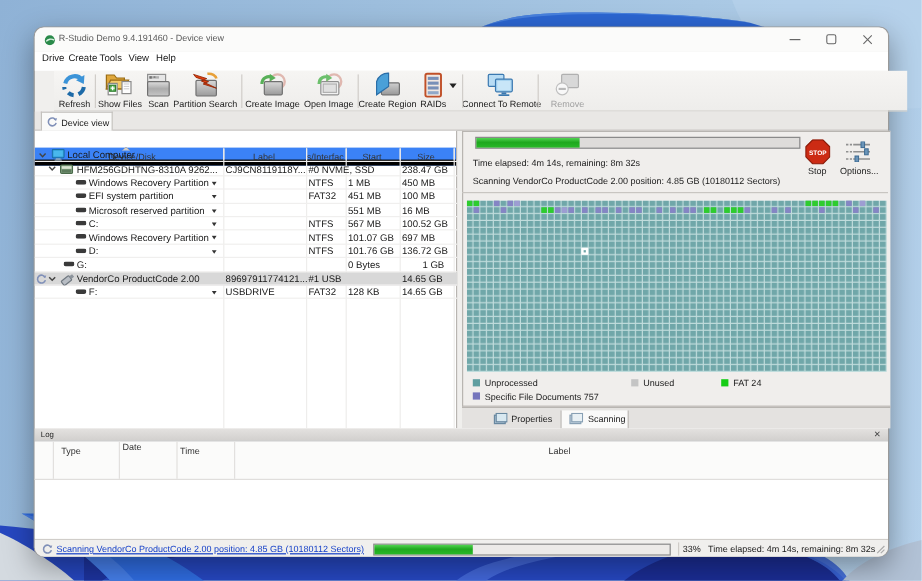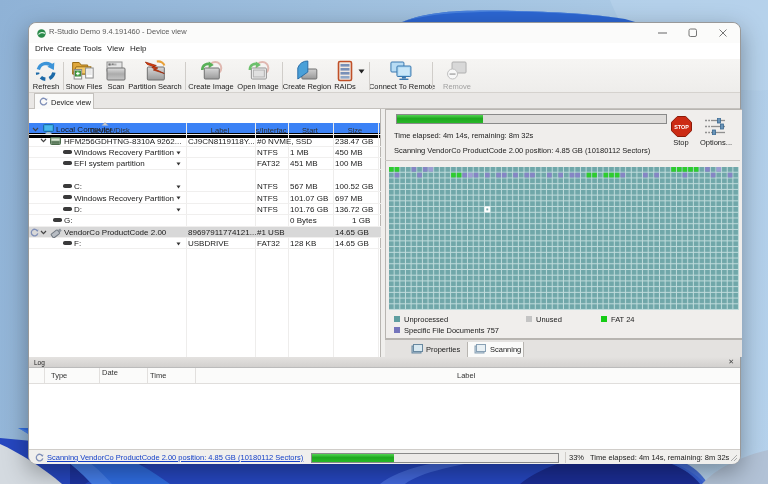--- a/index.html
+++ b/index.html
@@ -4,21 +4,21 @@
 svg { vertical-align:top; }
 html,body { width:768px; height:484px; overflow:hidden; font-family:"Liberation Sans",sans-serif; }
 .abs { position:absolute; }
 #wall { position:absolute; inset:0; background:linear-gradient(105deg,#8fb2d6 0%,#9dbedd 35%,#a9c8e4 65%,#b6d2ec 100%); }
 #win { position:absolute; left:28px; top:22px; width:713px; height:442px; background:#f0efed; border:1px solid #999; border-radius:8px; box-shadow:0 8px 24px rgba(0,0,0,0.35); }
 #titlebar { position:absolute; left:0; top:0; width:100%; height:20px; background:#fbfbfa; border-radius:8px 8px 0 0; }
 #title { position:absolute; left:20px; top:4px; font-size:7.5px; color:#5a5a5a; }
 .wbtn { position:absolute; top:0; width:30px; height:20px; }
 #menubar { position:absolute; left:0; top:20px; width:100%; height:16px; background:#fff; font-size:8px; color:#1a1a1a; }
 #menubar span { position:absolute; top:1px; }
-#toolbar { position:absolute; left:0; top:36px; width:100%; height:34px; background:linear-gradient(#f6f5f3,#eeedeb); border-bottom:1px solid #d5d2ce; }
+#toolbar { position:absolute; left:16px; top:36px; width:100%; height:34px; background:linear-gradient(#f6f5f3,#eeedeb); border-bottom:1px solid #d5d2ce; }
 .tbtn { position:absolute; top:1px; transform:translateX(-50%); text-align:center; }
 .tbi { height:22px; }
 .tbl { font-size:7.5px; color:#1a1a1a; margin-top:0px; white-space:nowrap; }
 .dis .tbl { color:#a0a0a0; }
 .tsep { position:absolute; top:3px; height:28px; width:1px; background:#d0cdc9; }
 #tabstrip { position:absolute; left:0; top:70px; width:100%; height:16px; background:#e9e7e5; border-bottom:1px solid #c4c1bd; }
 #dtab { position:absolute; left:5px; top:0px; width:60px; height:16px; background:#fafaf9; border:1px solid #c4c1bd; border-bottom:none; font-size:7.5px; color:#1a1a1a; }
 #main { position:absolute; left:0; top:86px; width:100%; height:248px; }
 #lpanel { position:absolute; left:0px; top:0px; width:352px; height:248px; background:#fff; border-right:1px solid #b8b5b1; }
 #lheader { position:absolute; left:0; top:14px; width:100%; height:15px; background:#3b82f6; border-bottom:5px solid #000000; font-size:7.5px; color:#333; }
@@ -26,21 +26,21 @@
 .hline { position:absolute; top:0; bottom:0; width:1px; background:#e2e0de; }
 .vline { position:absolute; top:15px; bottom:0; width:1px; background:#eeedec; }
 .trow { position:absolute; left:0; width:352px; height:11.4px; border-bottom:1px solid #f0efee; }
 .trow.sel { background:#d8d8d8; }
 .tx { font-size:8px; color:#1a1a1a; top:1.2px; white-space:nowrap; }
 #rpanel { position:absolute; left:356px; top:0; width:357px; height:230px; background:#f0eeec; border:1px solid #b8b5b1; border-right:none; }
 #rtabs { position:absolute; left:356px; top:230px; width:357px; height:18px; background:#e4e2e0; border-top:1px solid #b8b5b1; }
 .rtab { position:absolute; top:2px; height:16px; font-size:7.5px; color:#1a1a1a; }
 #logpanel { position:absolute; left:0; top:334px; width:100%; height:92px; background:#fff; }
 #loghead { position:absolute; left:0; top:0; width:100%; height:11px; background:linear-gradient(#e4e2e0,#d2d0ce); border-bottom:1px solid #bbb; font-size:6.5px; color:#222; }
-#logcols { position:absolute; left:0; top:11px; width:100%; height:16px; background:#fbfbfa; border-bottom:1px solid #e0dedc; font-size:7.5px; color:#333; }
+#logcols { position:absolute; left:0; top:11px; width:100%; height:32px; background:#fbfbfa; border-bottom:1px solid #e0dedc; font-size:7.5px; color:#333; }
 #statusbar { position:absolute; left:0; top:426px; width:100%; height:15px; background:#f0efed; border-top:1px solid #d0cdc9; border-radius:0 0 8px 8px; font-size:7.5px; }
 .link { color:#1540c8; text-decoration:underline; }
 .pbar { position:absolute; border:1px solid #8a8a8a; background:#fff; }
 .pfill { position:absolute; left:0; top:0; bottom:0; background:linear-gradient(#52d452,#1fa81f 45%,#28b828); }
 .leg { position:absolute; width:6px; height:6px; }
 .legt { position:absolute; font-size:7.5px; color:#1a1a1a; }
 </style></head>
 <body>
 <div id="wall">
 <svg class="abs" style="left:0;top:0" width="768" height="484" viewBox="0 0 768 484">
@@ -286,20 +286,31 @@
             <span class="abs" style="left:34px;top:3px"><svg width="9" height="4" viewBox="0 0 9 4">
                 <rect x="0" y="0" width="9" height="4" rx="1.8" fill="#3a3a3a"></rect>
               </svg></span>
             <span class="abs tx" style="left:45px">EFI system partition</span>
             <span class="abs" style="left:147px;top:4px"><svg width="5" height="4" viewBox="0 0 5 4">
                 <path d="M0.5 0.5 L4.5 0.5 L2.5 3.5 Z" fill="#333"></path>
               </svg></span>
             <span class="abs tx" style="left:228px">FAT32</span>
             <span class="abs tx" style="left:261px">451 MB</span>
             <span class="abs tx" style="left:306px">100 MB</span>
+          </div>
+<div class="trow" style="top:45.6px">
+            <span class="abs" style="left:34px;top:3px"><svg width="9" height="4" viewBox="0 0 9 4">
+                <rect x="0" y="0" width="9" height="4" rx="1.8" fill="#3a3a3a"></rect>
+              </svg></span>
+            <span class="abs tx" style="left:45px">Microsoft reserved partition</span>
+            <span class="abs" style="left:147px;top:4px"><svg width="5" height="4" viewBox="0 0 5 4">
+                <path d="M0.5 0.5 L4.5 0.5 L2.5 3.5 Z" fill="#333"></path>
+              </svg></span>
+            <span class="abs tx" style="left:261px">551 MB</span>
+            <span class="abs tx" style="left:306px">16 MB</span>
           </div>
 <div class="trow" style="top:57.0px">
             <span class="abs" style="left:34px;top:3px"><svg width="9" height="4" viewBox="0 0 9 4">
                 <rect x="0" y="0" width="9" height="4" rx="1.8" fill="#3a3a3a"></rect>
               </svg></span>
             <span class="abs tx" style="left:45px">C:</span>
             <span class="abs" style="left:147px;top:4px"><svg width="5" height="4" viewBox="0 0 5 4">
                 <path d="M0.5 0.5 L4.5 0.5 L2.5 3.5 Z" fill="#333"></path>
               </svg></span>
             <span class="abs tx" style="left:228px">NTFS</span>

